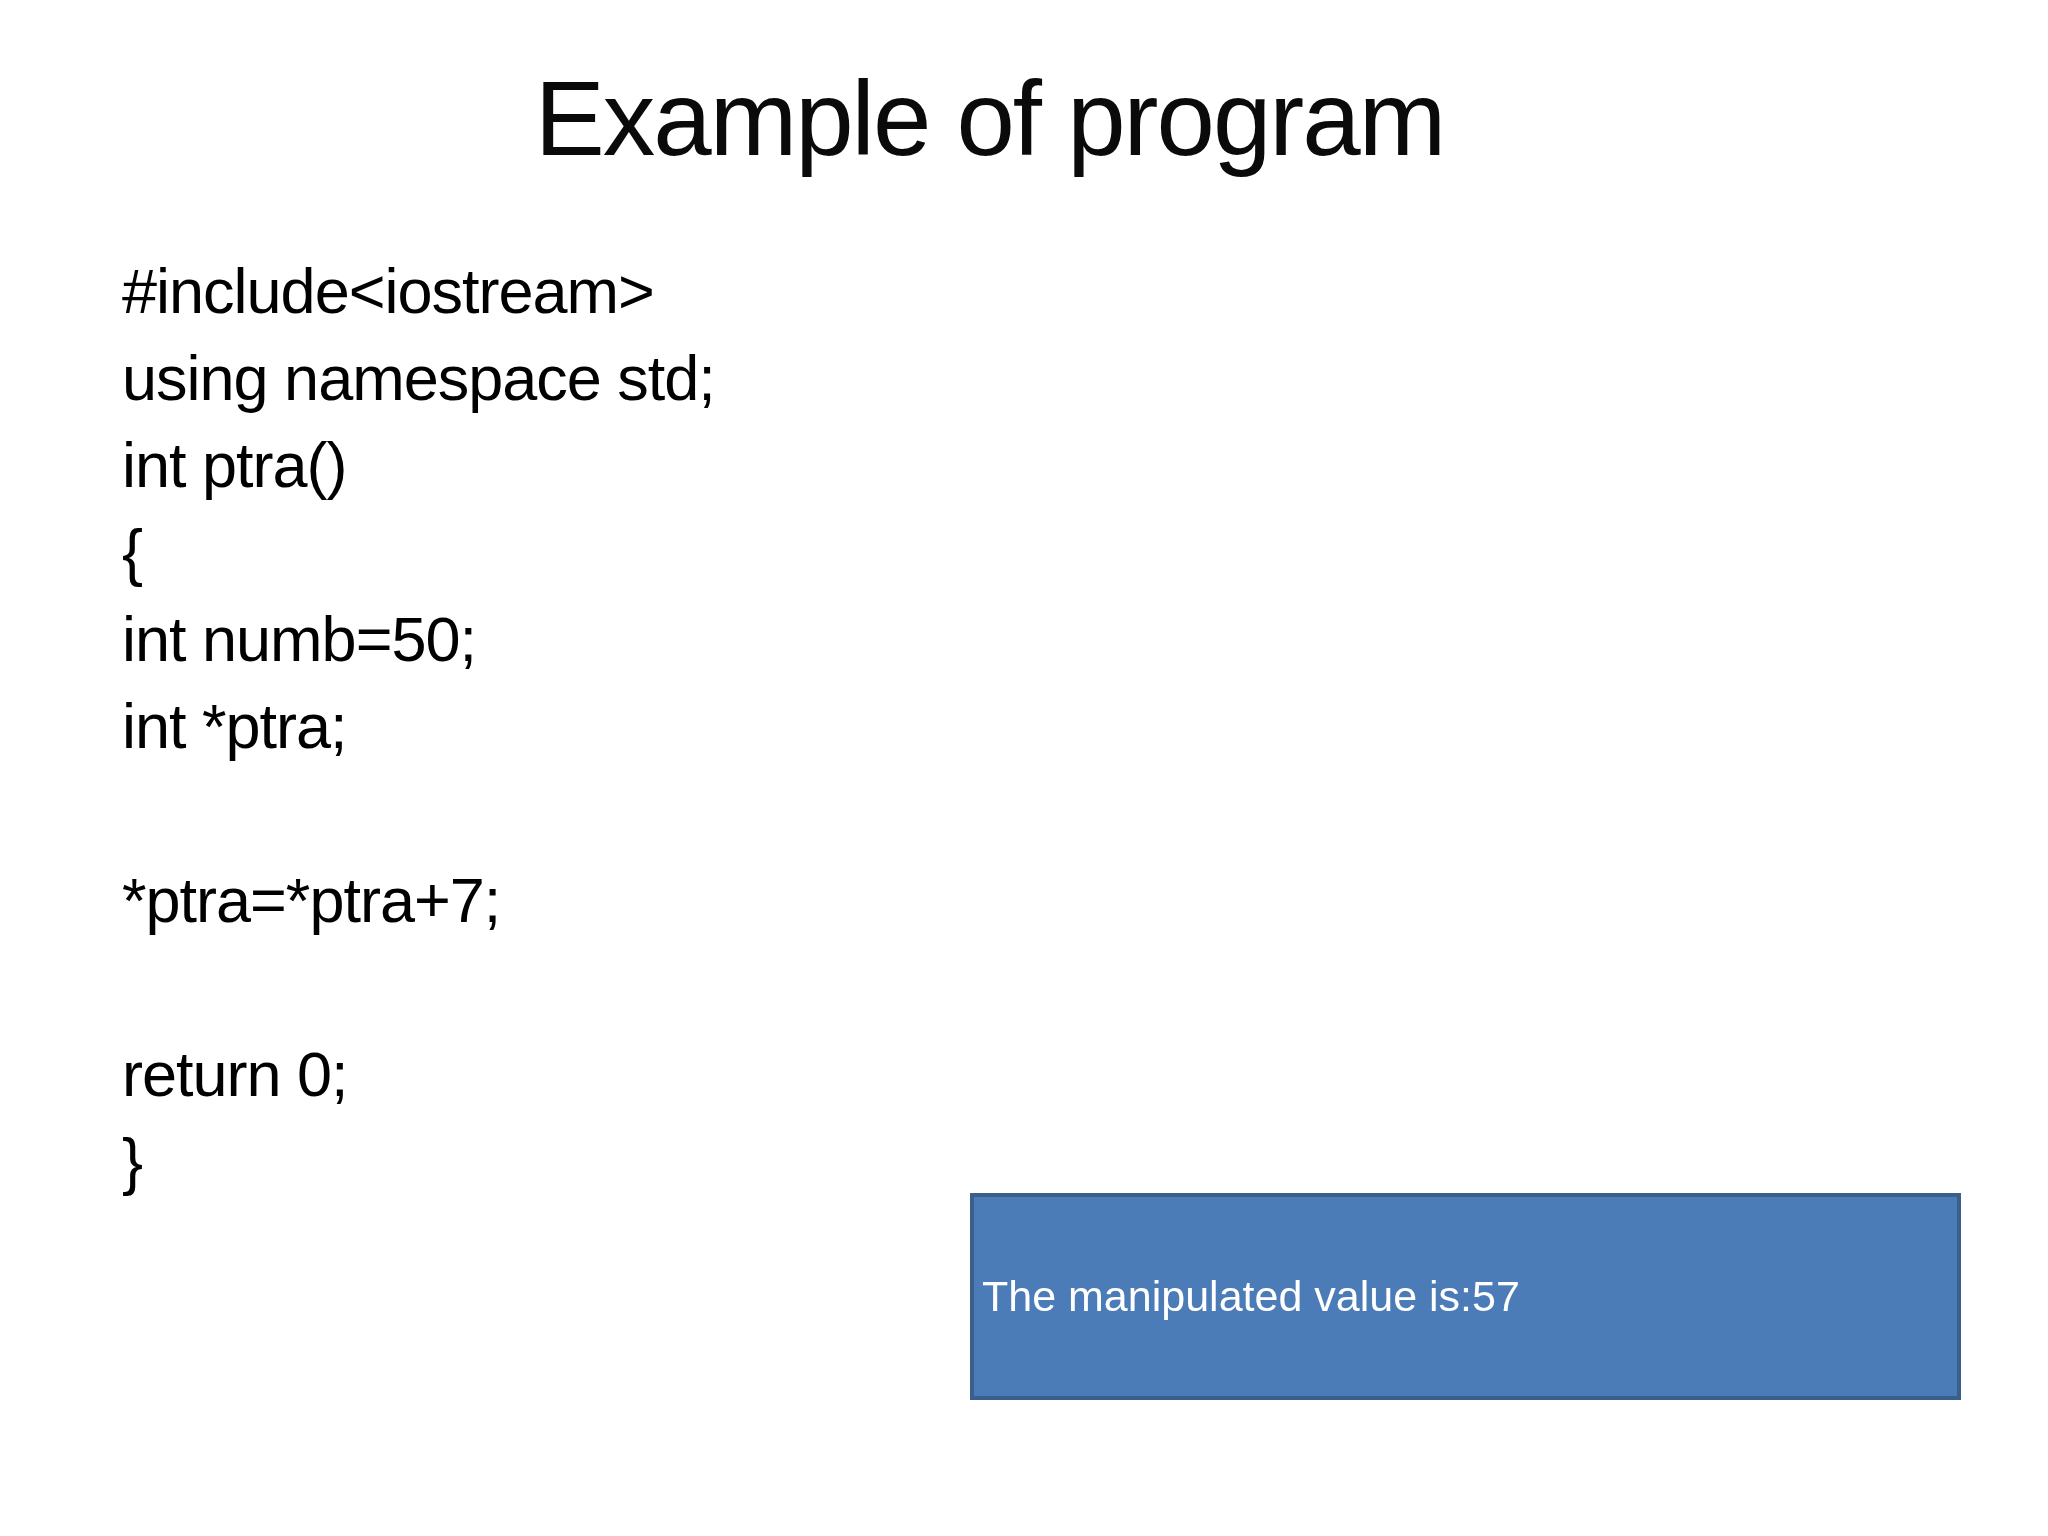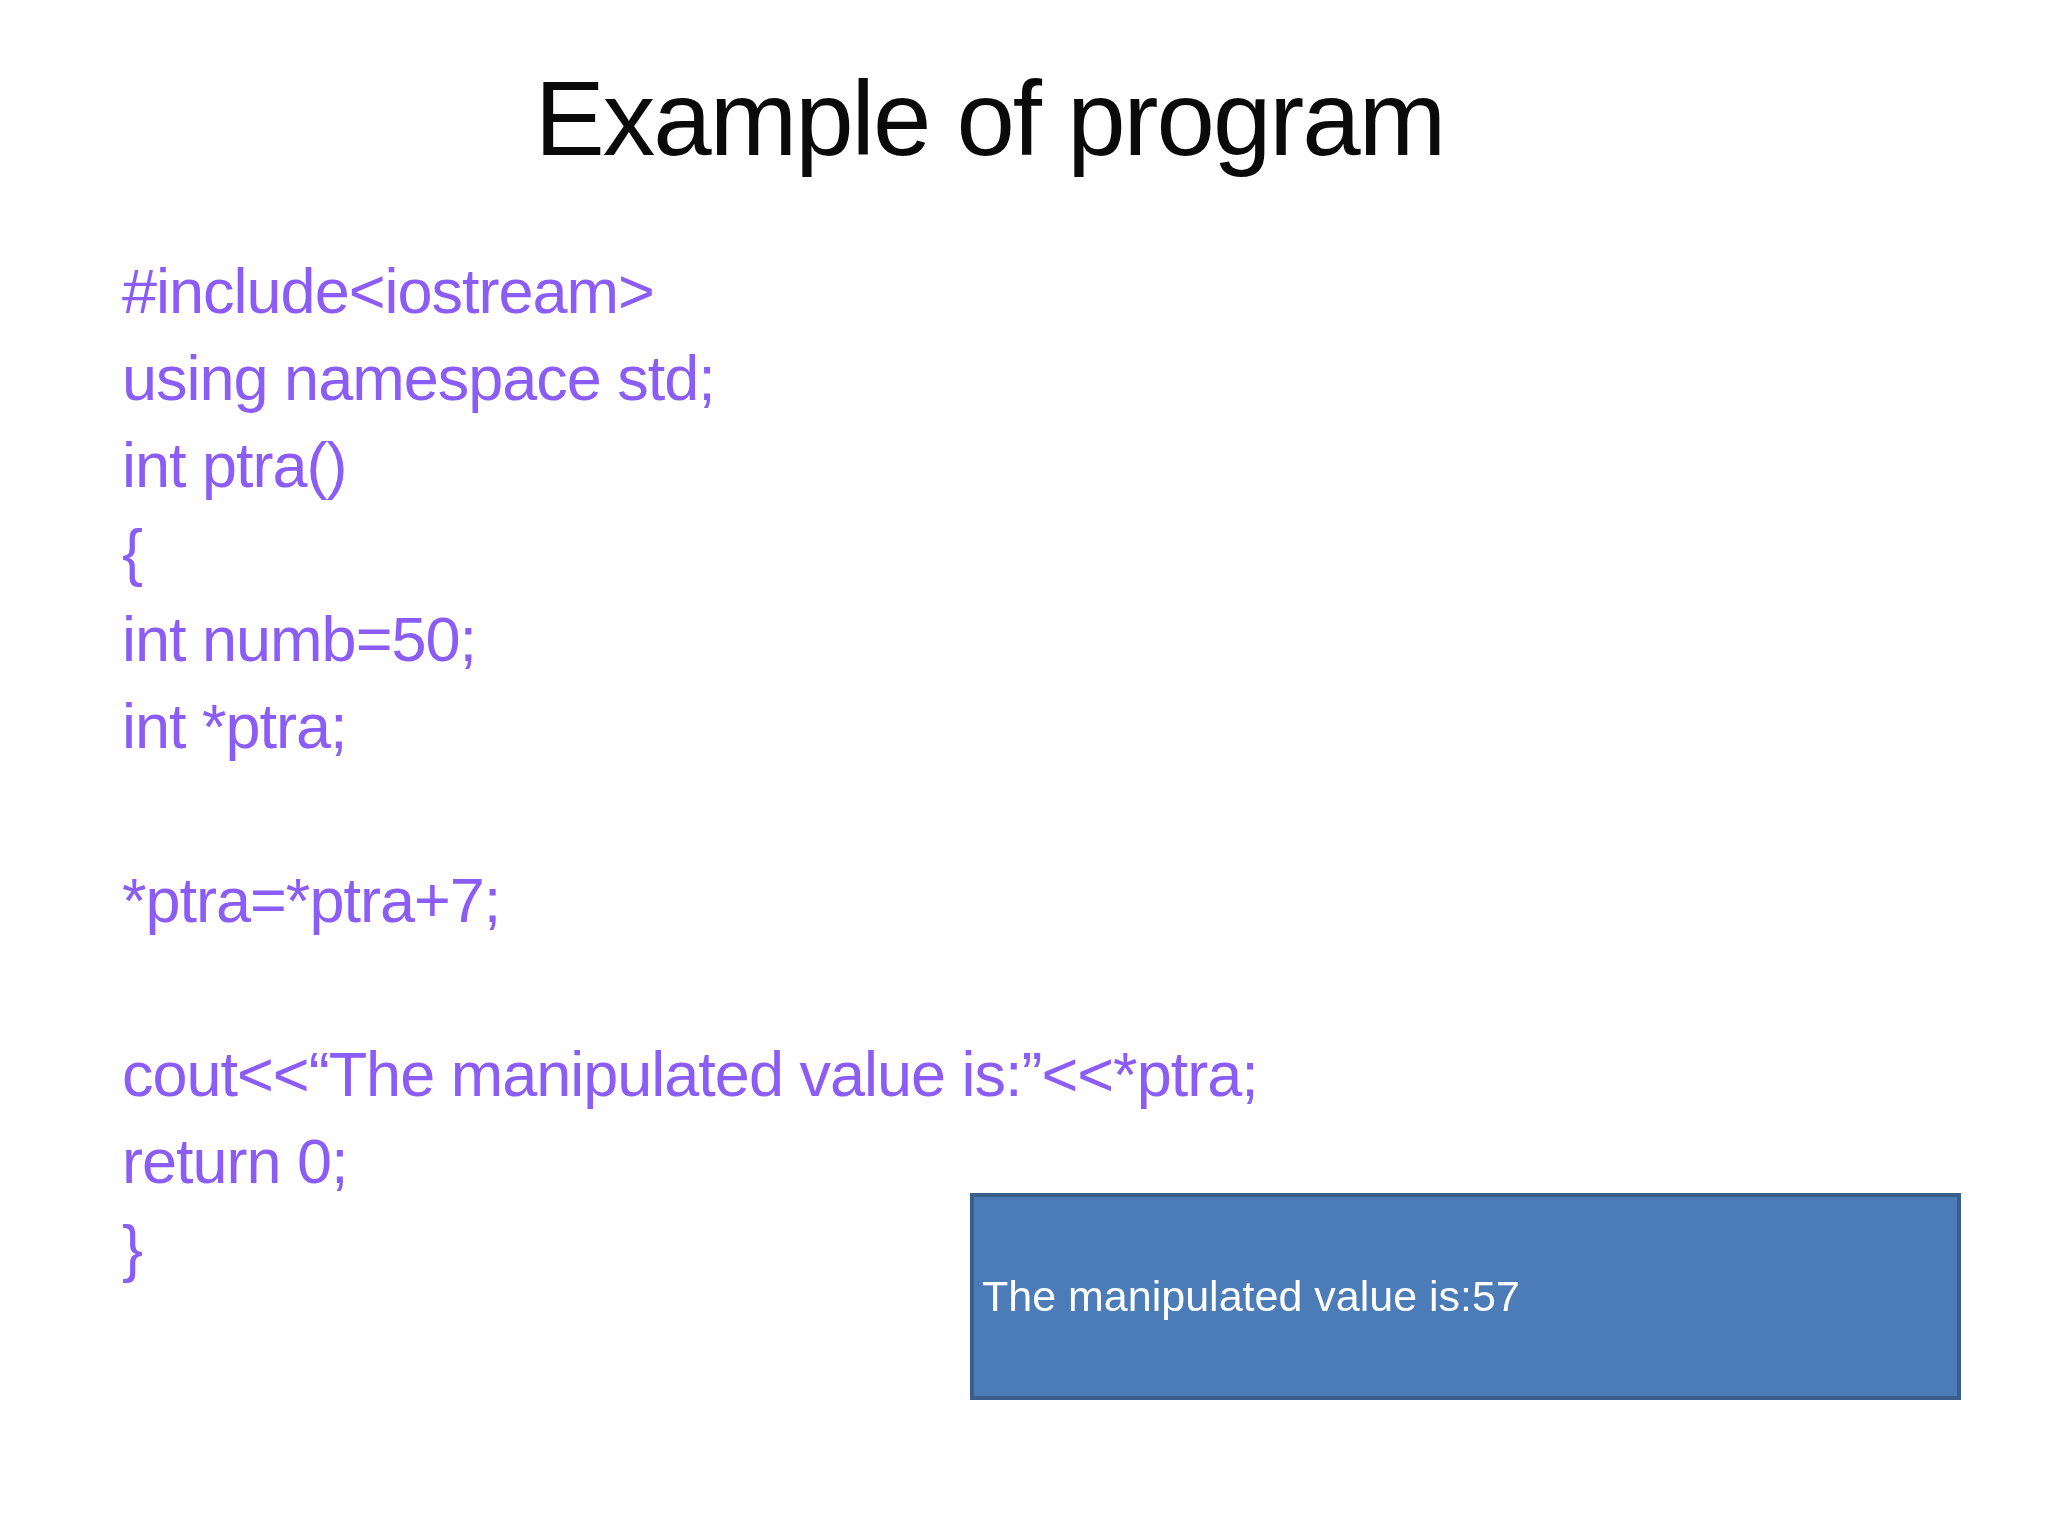--- a/index.html
+++ b/index.html
@@ -33,21 +33,21 @@
     position: absolute;
     left: 122px;
     top: 248px;
     width: 1500px;
   }
   .code-line {
     height: 87px;
     line-height: 87px;
     font-size: 63px;
     letter-spacing: -1px;
-    color: #8b5cf6;
+    color: #000000;
     white-space: pre;
   }
   .output-box {
     position: absolute;
     left: 970px;
     top: 1193px;
     width: 991px;
     height: 207px;
     box-sizing: border-box;
     background: #4B7CB8;
@@ -73,21 +73,20 @@
   <div class="code-block">
     <div class="code-line">#include&lt;iostream&gt;</div>
     <div class="code-line">using namespace std;</div>
     <div class="code-line">int ptra()</div>
     <div class="code-line">{</div>
     <div class="code-line">int numb=50;</div>
     <div class="code-line">int *ptra;</div>
     <div class="code-line"></div>
     <div class="code-line">*ptra=*ptra+7;</div>
     <div class="code-line"></div>
-    <div class="code-line">cout&lt;&lt;“The manipulated value is:”&lt;&lt;*ptra;</div>
     <div class="code-line">return 0;</div>
     <div class="code-line">}</div>
   </div>
 
   <div class="output-box">
     <span class="output-text">The manipulated value is:57</span>
   </div>
 
 </div>
 

